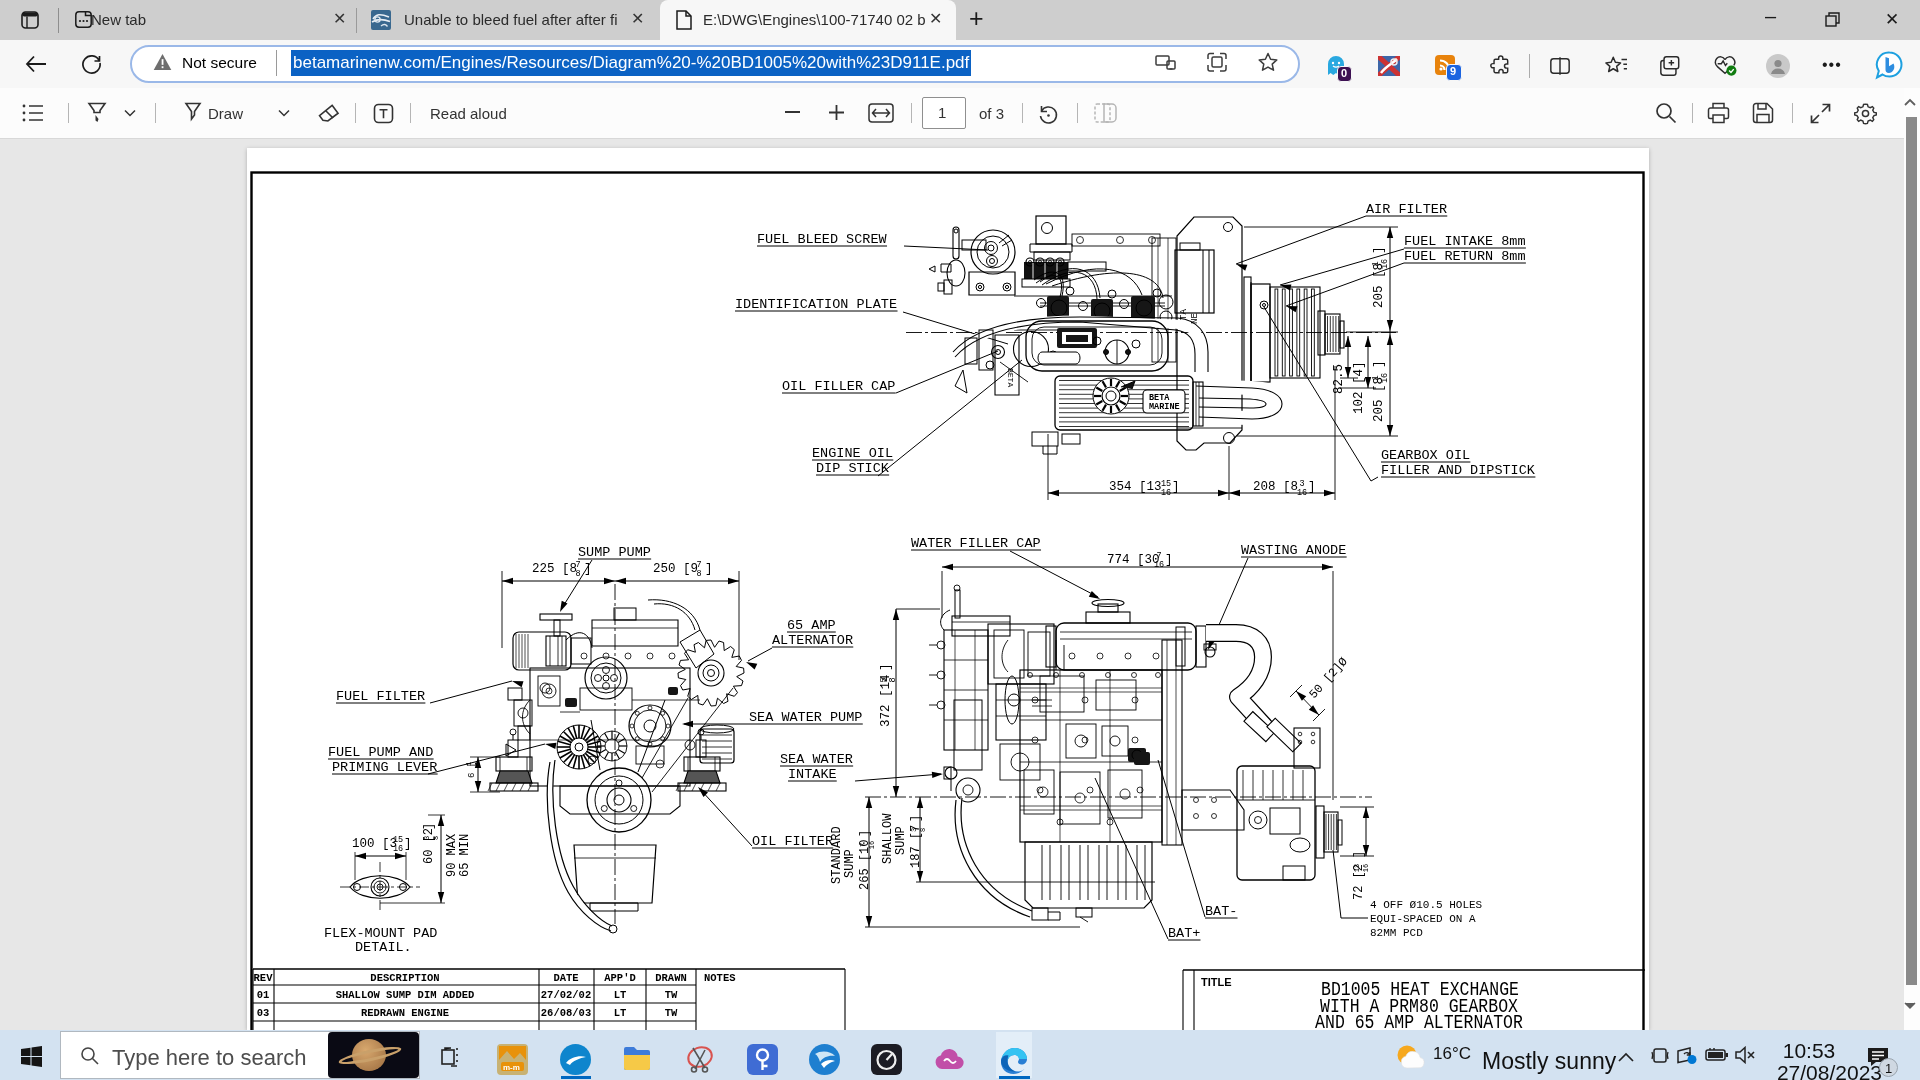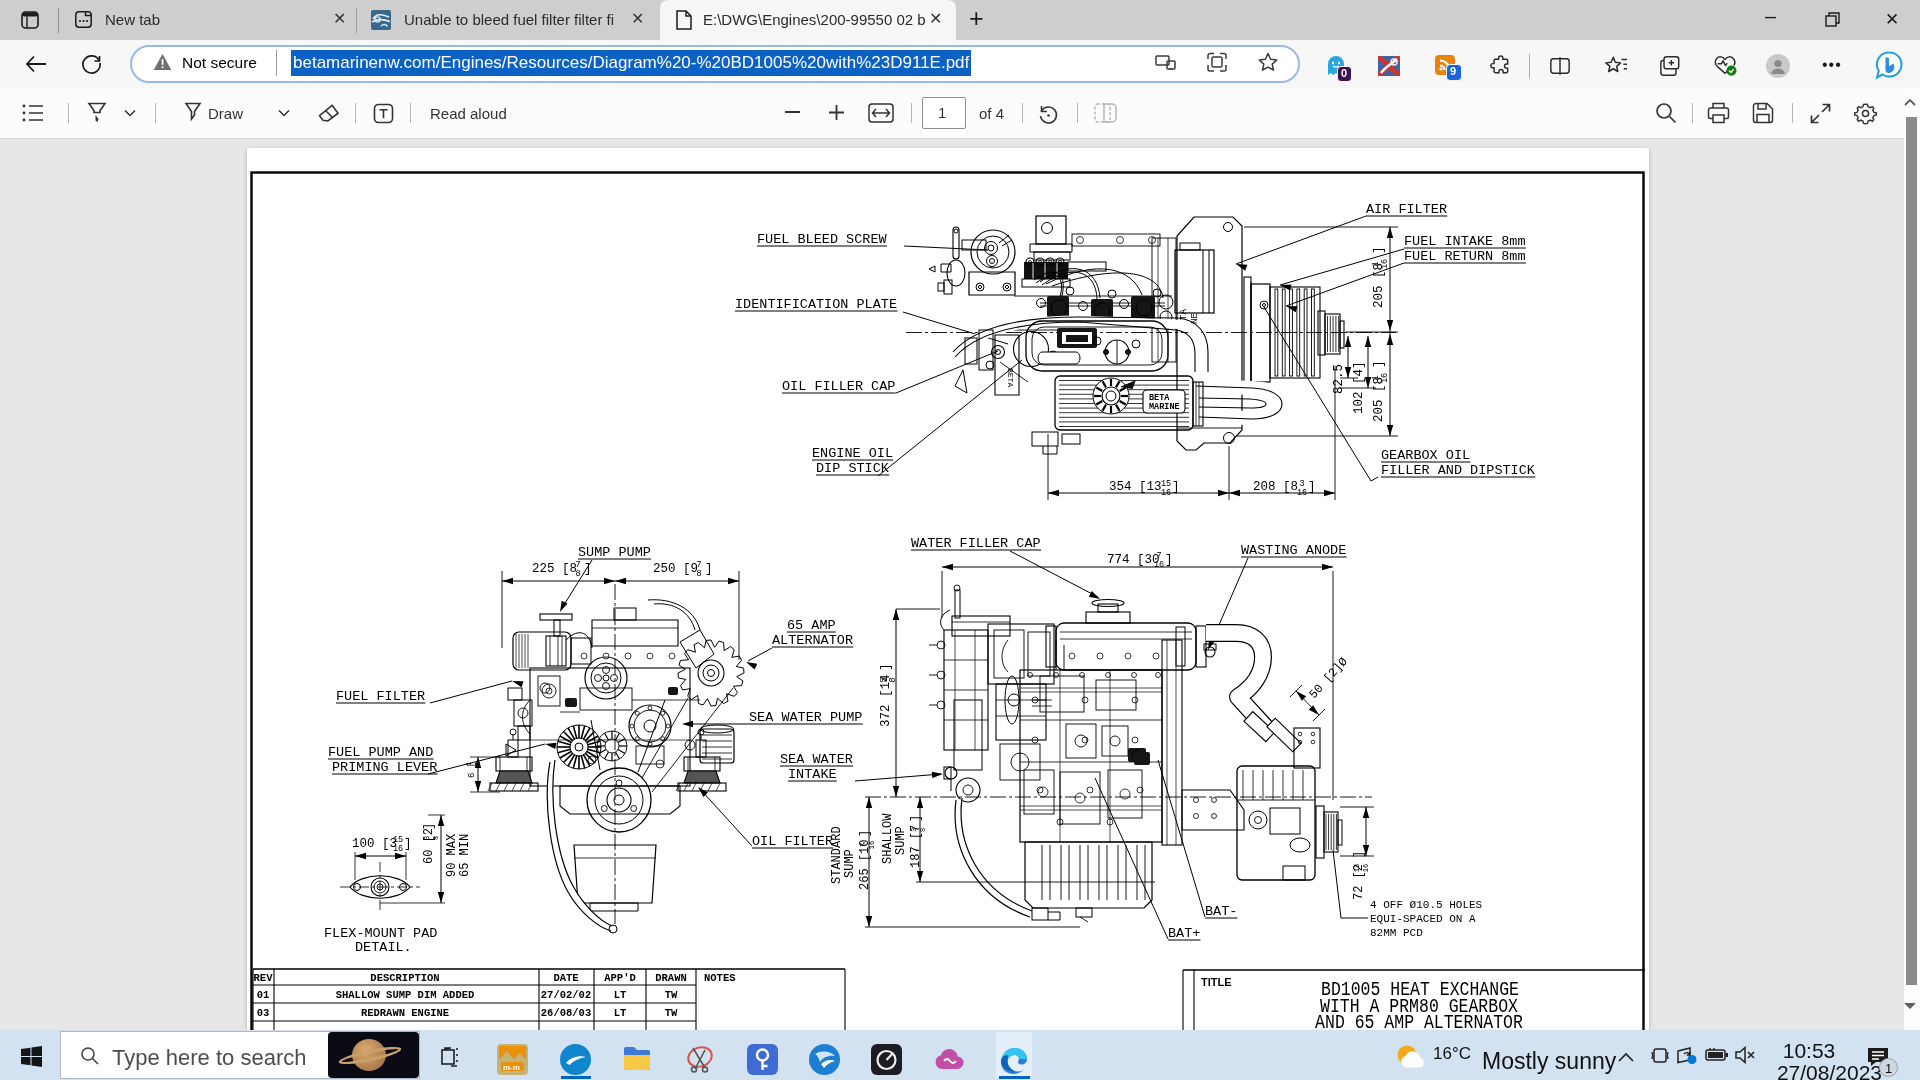--- a/index.html
+++ b/index.html
@@ -27,37 +27,37 @@
   <path d="M6 5.5 V17" stroke="#1b1b1b" stroke-width="1.4"></path>
 </svg>
 <div class="abs" style="left:58px;top:8px;width:1px;height:25px;background:#8e8e8e"></div>
 <svg class="abs" style="left:75px;top:11px" width="17" height="17" viewBox="0 0 17 17">
   <rect x="0.8" y="0.8" width="15.4" height="15.4" rx="3.2" fill="none" stroke="#1b1b1b" stroke-width="1.5"></rect>
   <path d="M10.5 0.8 v3.6 h5.7" fill="none" stroke="#1b1b1b" stroke-width="1.5"></path>
   <circle cx="5" cy="10" r="1.1" fill="#1b1b1b"></circle>
     <circle cx="8.5" cy="10" r="1.1" fill="#1b1b1b"></circle>
     <circle cx="12" cy="10" r="1.1" fill="#1b1b1b"></circle>
 </svg>
-<div class="tabtxt" style="left:105px;top:11px">New tab</div>
+<div class="tabtxt" style="left:91px;top:11px">New tab</div>
 <div class="tclose" style="left:333px;top:9px">✕</div>
 <div class="abs" style="left:356px;top:8px;width:1px;height:25px;background:#9a9a9a"></div>
 <svg class="abs" style="left:371px;top:10px" width="20" height="20" viewBox="0 0 20 20">
   <rect width="20" height="20" rx="2" fill="#39688f"></rect>
   <path d="M2 9 C5 4, 9 3.5, 18 7" fill="none" stroke="#e8eef4" stroke-width="1.6"></path>
   <path d="M1 12 C6 9, 12 9, 19 11.5" fill="none" stroke="#e8eef4" stroke-width="1.8"></path>
   <circle cx="6.5" cy="9.5" r="2.6" fill="none" stroke="#dde6ee" stroke-width="1.4"></circle>
   <path d="M10 16 C13 13.5, 15 14.5, 16.5 16.5" fill="none" stroke="#dde6ee" stroke-width="1.4"></path>
 </svg>
-<div class="tabtxt" style="left:404px;top:11px;width:225px">Unable to bleed fuel filter filter fi</div>
+<div class="tabtxt" style="left:404px;top:11px;width:225px">Unable to bleed fuel after after fi</div>
 <div class="tclose" style="left:631px;top:9px">✕</div>
 <svg class="abs" style="left:676px;top:10px" width="16" height="20" viewBox="0 0 16 20">
   <path d="M1 1 h9 l5 5 v13 h-14 z" fill="none" stroke="#1b1b1b" stroke-width="1.5"></path>
   <path d="M10 1 v5 h5" fill="none" stroke="#1b1b1b" stroke-width="1.5"></path>
 </svg>
-<div class="tabtxt" style="left:703px;top:11px;width:225px">E:\DWG\Engines\200-99550 02 b</div>
+<div class="tabtxt" style="left:703px;top:11px;width:225px">E:\DWG\Engines\100-71740 02 b</div>
 <div class="tclose" style="left:929px;top:9px">✕</div>
 <div class="abs" style="left:969px;top:4px;font-size:25px;font-weight:300;color:#1b1b1b">+</div>
 <div class="abs" style="left:1765px;top:5px;width:22px;height:22px;color:#1b1b1b;font-size:20px">–</div>
 <svg class="abs" style="left:1825px;top:12px" width="15" height="15" viewBox="0 0 15 15">
   <rect x="1" y="4" width="10" height="10" fill="none" stroke="#1b1b1b" stroke-width="1.4"></rect>
   <path d="M4 4 V1 H14 V11 H11" fill="none" stroke="#1b1b1b" stroke-width="1.4"></path>
 </svg>
 <div class="abs" style="left:1885px;top:9px;font-size:17px;color:#1b1b1b">✕</div>
 
 <svg class="abs" style="left:24px;top:52px" width="24" height="24" viewBox="0 0 24 24">
@@ -182,21 +182,21 @@
 <svg class="abs" style="left:828px;top:104px" width="17" height="17" viewBox="0 0 17 17">
   <path d="M8.5 1 v15 M1 8.5 h15" stroke="#333" stroke-width="1.8"></path>
 </svg>
 <svg class="abs" style="left:868px;top:103px" width="26" height="20" viewBox="0 0 26 20">
   <rect x="1" y="1" width="24" height="18" rx="3" fill="none" stroke="#333" stroke-width="1.5"></rect>
   <path d="M8 6 L4.5 10 L8 14 M18 6 L21.5 10 L18 14 M4.5 10 h17" fill="none" stroke="#333" stroke-width="1.5"></path>
 </svg>
 <div class="pbdiv" style="left:911px"></div>
 <div class="abs" style="left:922px;top:97px;width:44px;height:32px;background:#fff;border:1px solid #8f8f8f;border-radius:2px"></div>
 <div class="abs" style="left:938px;top:104px;font-size:15px;color:#333">1</div>
-<div class="pbtxt" style="left:979px">of 4</div>
+<div class="pbtxt" style="left:979px">of 3</div>
 <div class="pbdiv" style="left:1022px"></div>
 <svg class="abs" style="left:1037px;top:102px" width="23" height="23" viewBox="0 0 23 23">
   <path d="M4.5 9 a8 8 0 1 1 -1 5" fill="none" stroke="#333" stroke-width="1.6"></path>
   <path d="M4.5 4 v5.5 H10" fill="none" stroke="#333" stroke-width="1.6"></path>
   <circle cx="11.5" cy="13.5" r="1.3" fill="#333"></circle>
 </svg>
 <div class="pbdiv" style="left:1077px"></div>
 <svg class="abs" style="left:1094px;top:103px" width="24" height="20" viewBox="0 0 24 20">
   <rect x="1" y="1" width="15" height="18" rx="2" fill="none" stroke="#b5b5b5" stroke-width="1.5" stroke-dasharray="3 2"></rect>
   <path d="M10 1 h8 a4 4 0 0 1 4 4 v10 a4 4 0 0 1 -4 4 h-8 z" fill="none" stroke="#b5b5b5" stroke-width="1.5"></path>

